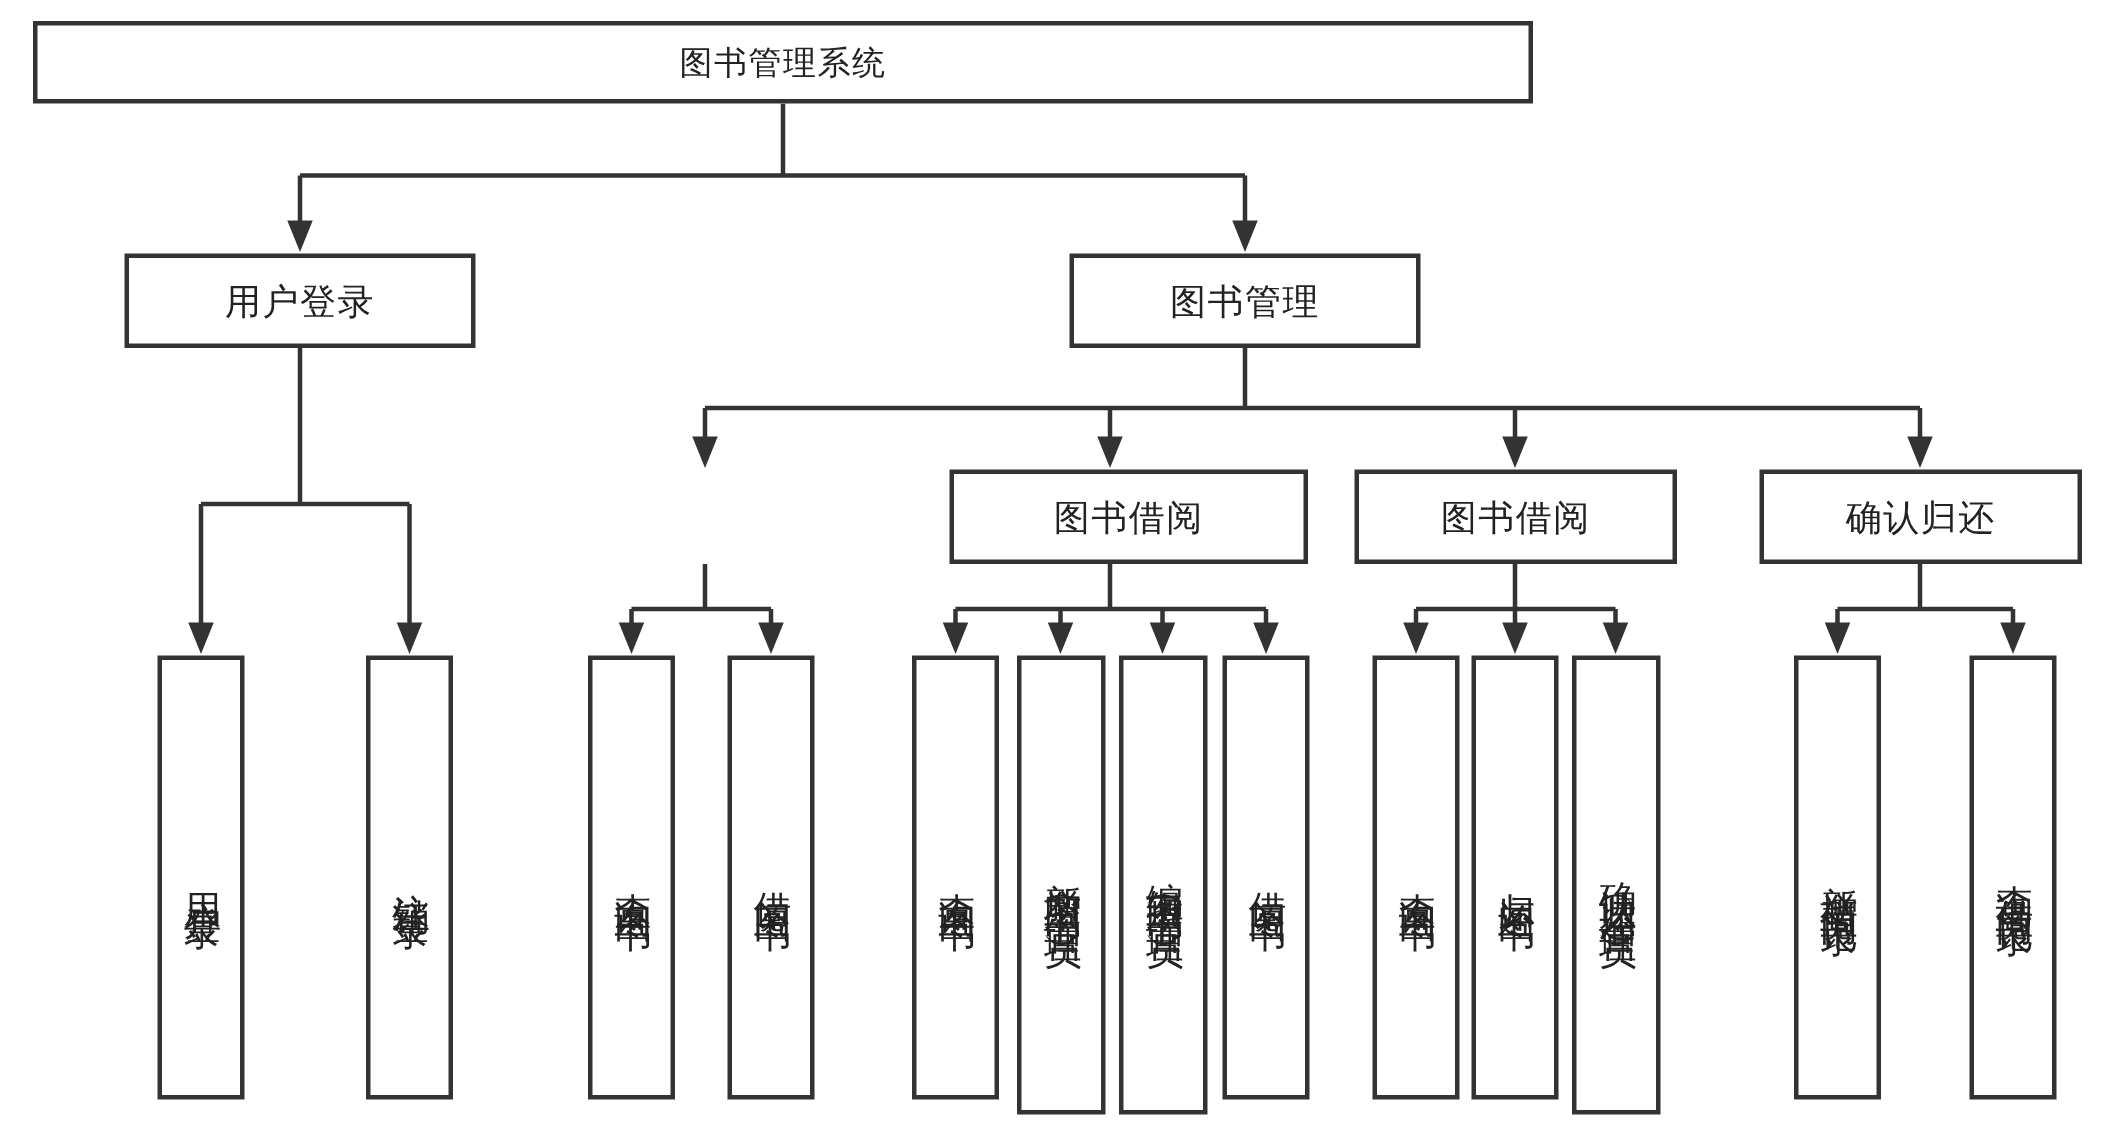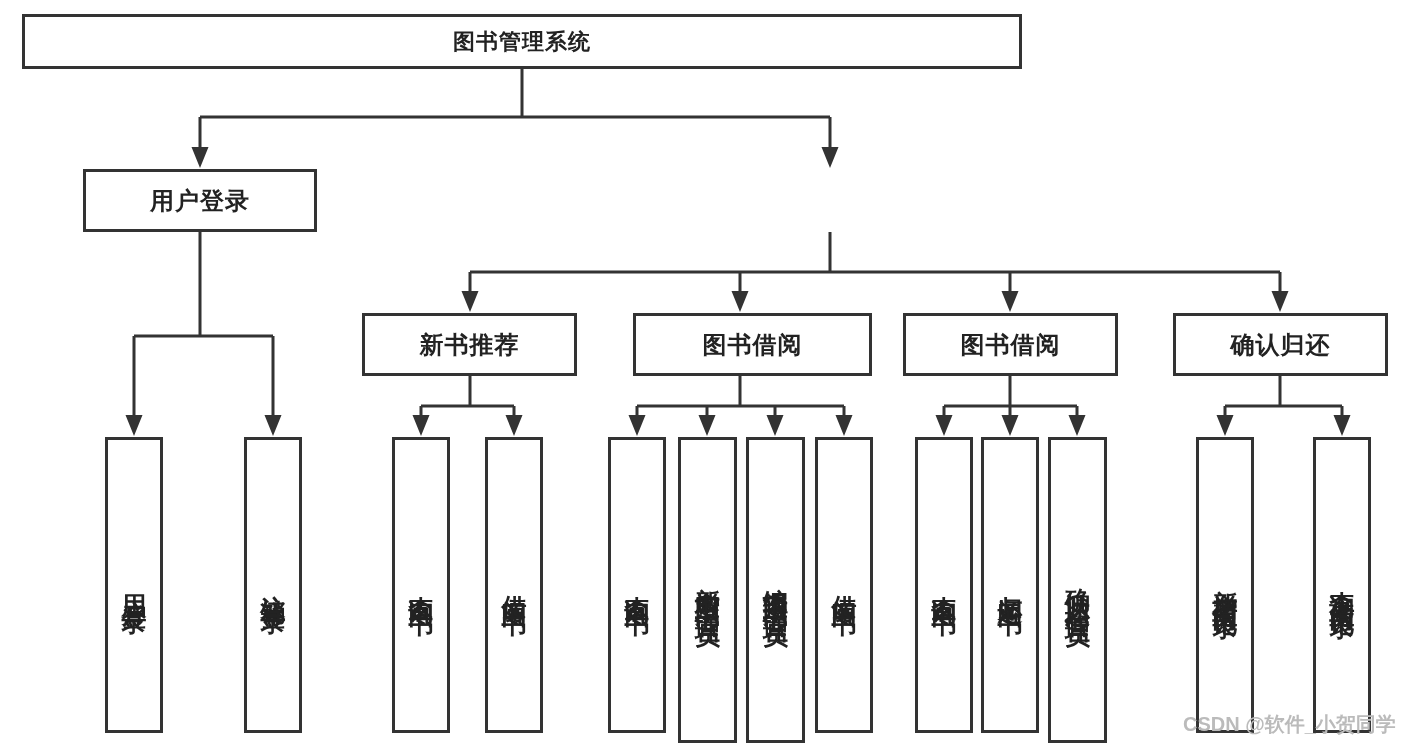--- a/index.html
+++ b/index.html
@@ -4,21 +4,20 @@
 <style>
   * { box-sizing: border-box; }
   html, body { margin: 0; padding: 0; }
   .canvas {
     position: relative;
     width: 1405px;
     height: 747px;
     background: var(--color-background, #ffffff);
     font-family: "Liberation Sans", sans-serif;
     overflow: hidden;
-    font-weight: bold;
   }
   .connectors {
     position: absolute;
     left: 0; top: 0;
     z-index: 1;
   }
   .lines {
     stroke: var(--color-line, #333333);
     stroke-width: 3;
     fill: none;
@@ -101,24 +100,24 @@
     </g>
   </svg>
 
   <div class="node root-node" style="left:22px;top:14px;width:1000px;height:55px">
     <span>图书管理系统</span>
   </div>
 
   <div class="node h-node" style="left:83px;top:169px;width:234px;height:63px">
     <span>用户登录</span>
   </div>
+  <div class="node h-node" style="left:713px;top:169px;width:234px;height:63px">
+    <span>图书管理</span>
+  </div>
 
-  <div class="node h-node" style="left:362px;top:313px;width:215px;height:63px">
-    <span>新书推荐</span>
-  </div>
   <div class="node h-node" style="left:633px;top:313px;width:239px;height:63px">
     <span>图书借阅</span>
   </div>
   <div class="node h-node" style="left:903px;top:313px;width:215px;height:63px">
     <span>图书借阅</span>
   </div>
   <div class="node h-node" style="left:1173px;top:313px;width:215px;height:63px">
     <span>确认归还</span>
   </div>
 
@@ -159,15 +158,14 @@
     <span>确认归还（管理员）</span>
   </div>
 
   <div class="node leaf" style="left:1196px;top:437px;width:58px;height:296px">
     <span>新增借阅记录</span>
   </div>
   <div class="node leaf" style="left:1313px;top:437px;width:58px;height:296px">
     <span>查询借阅记录</span>
   </div>
 
-  <div class="watermark">CSDN @软件_小贺同学</div>
 
 </div>
 
 </body></html>

